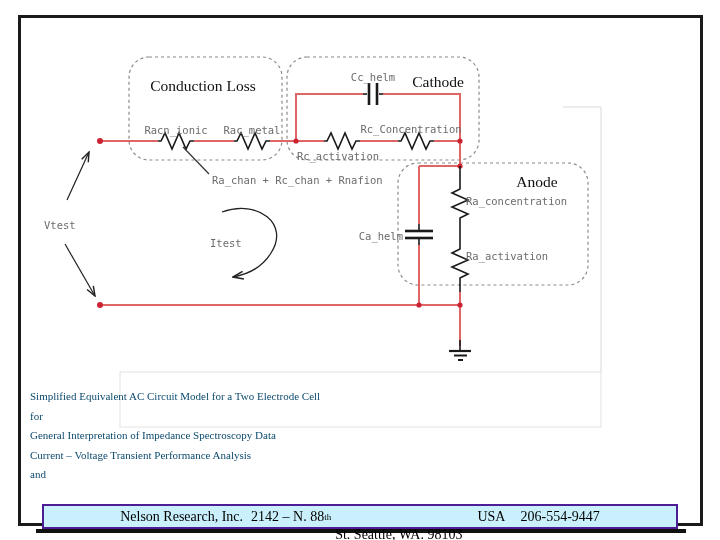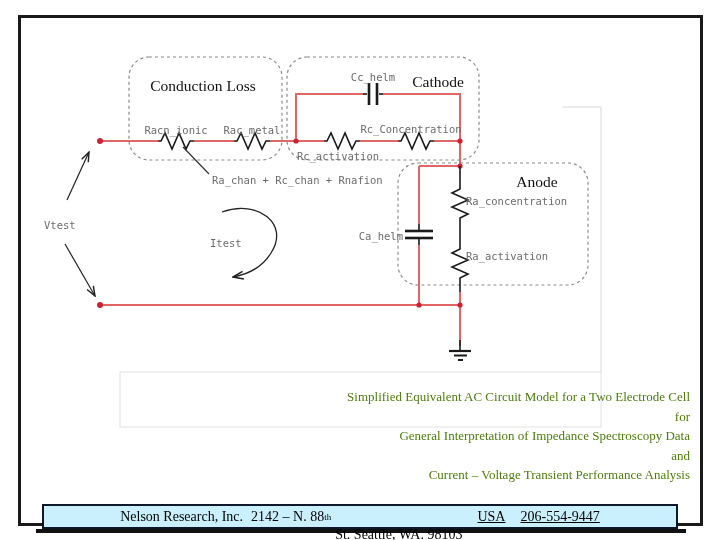--- a/index.html
+++ b/index.html
@@ -5,31 +5,31 @@
   html,body{margin:0;padding:0;background:#fff;}
   .slide{position:relative;width:720px;height:540px;background:#fff;overflow:hidden;
          font-family:"Liberation Serif",serif;padding-left:37px;}
   .frame{position:absolute;left:18px;top:15px;width:679px;height:505px;
          border:3px solid #1a1a1a;}
   svg.circuit{position:absolute;left:0;top:0;width:720px;height:540px;}
 
   .mono-label{font-family:"DejaVu Sans Mono",monospace;font-size:10.5px;fill:#6b6b6b;}
   .serif-label{font-family:"Liberation Serif",serif;font-size:15.5px;fill:#111;}
 
-  .caption{position:absolute;left:30px;top:387px;width:660px;text-align:right;
-           font-size:13px;line-height:19.5px;color:#4d7c0f;}
+  .caption{position:absolute;left:30px;top:387px;width:660px;text-align:left;
+           font-size:11px;line-height:19.5px;color:#0c4a6e;}
   .caption div{white-space:nowrap;}
 
   .footer-box{position:absolute;left:42px;top:504px;width:636px;height:25px;
-              background:#c9f0fc;border:2px solid #0f172a;box-sizing:border-box;
+              background:#c9f0fc;border:2px solid #4c1d95;box-sizing:border-box;
               display:flex;align-items:center;justify-content:center;
               font-size:14px;color:#000;white-space:nowrap;}
   .footer-shadow{position:absolute;left:36px;top:529px;width:650px;height:4px;background:#111;}
   .gap-lg{margin-left:8px;}
-  .gap-md{margin-left:15px;text-decoration:underline;}
+  .gap-md{margin-left:15px;}
   .gap-sm{margin-left:4px;margin-top:36px;}
   sup.th{font-size:9px;vertical-align:super;line-height:0;}
 </style>
 </head>
 <body>
 
 <div class="slide">
   <div class="frame"></div>
 
   <svg class="circuit" viewBox="0 0 720 540">
@@ -120,22 +120,22 @@
     <text class="mono-label" x="210" y="247">Itest</text>
     <text class="mono-label" x="403" y="240" text-anchor="end">Ca_helm</text>
     <text class="mono-label" x="466" y="205">Ra_concentration</text>
     <text class="mono-label" x="466" y="260">Ra_activation</text>
   </svg>
 
   <div class="caption">
     <div>Simplified Equivalent AC Circuit Model for a Two Electrode Cell</div>
     <div>for</div>
     <div>General Interpretation of Impedance Spectroscopy Data</div>
+    <div>Current – Voltage Transient Performance Analysis</div>
     <div>and</div>
-    <div>Current – Voltage Transient Performance Analysis</div>
   </div>
 
   <div class="footer-shadow"></div>
   <div class="footer-box">
     <span>Nelson Research, Inc.</span>
     <span class="gap-lg">2142 – N. 88</span>
     <sup class="th">th</sup>
     <span class="gap-sm">St. Seattle, WA. 98103</span>
     <span class="gap-md">USA</span>
     <span class="gap-md">206-554-9447</span>

